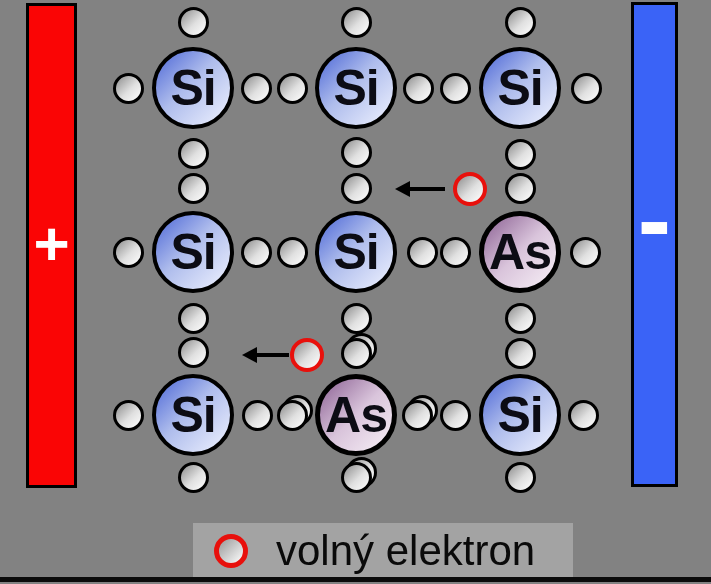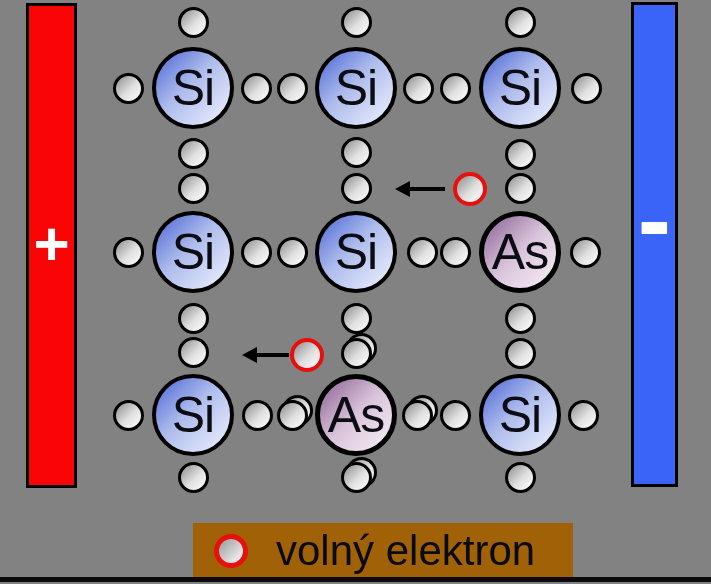--- a/index.html
+++ b/index.html
@@ -17,21 +17,21 @@
   .electrode.left  { left:26px;  top:3px; width:51px; height:485px; background:#FA0505; }
   .electrode.right { left:631px; top:2px; width:47px; height:485px; background:#3A63F7; }
   .plus-label  { font-size:62px; line-height:1; transform:translateY(-2px); }
   .minus-label { font-size:100px; line-height:1; transform:translateY(-26px); }
 
   .atom {
     position:absolute; box-sizing:border-box;
     width:82px; height:82px; border:4px solid #000; border-radius:50%;
     background:linear-gradient(135deg,#4A65D6 0%, #AEBCEC 45%, #F0F3FF 100%);
     display:flex; align-items:center; justify-content:center;
-    font-weight:normal; font-size:50px; color:#0C0C14; letter-spacing:-1px;
+    font-weight:bold; font-size:50px; color:#0C0C14; letter-spacing:-1px;
   }
   .atom.as {
     border-width:5px;
     background:linear-gradient(135deg,#8A5F92 0%, #D9C4DB 50%, #F8F1F7 100%);
   }
 
   .electron {
     position:absolute; box-sizing:border-box;
     width:31px; height:31px; border:3px solid #000; border-radius:50%;
     background:linear-gradient(135deg,#8C8C8C 0%, #E0E0E0 55%, #FFFFFF 100%);
@@ -43,21 +43,21 @@
   }
   .arrow-line { position:absolute; height:4px; background:#000; }
   .arrow-head {
     position:absolute; width:0; height:0;
     border-top:8px solid transparent; border-bottom:8px solid transparent;
     border-right:15px solid #000;
   }
 
   .legend {
     position:absolute; left:193px; top:523px; width:380px; height:55px;
-    background:#a16207; display:flex; align-items:center;
+    background:#a3a3a3; display:flex; align-items:center;
   }
   .legend-marker {
     box-sizing:border-box; width:34px; height:34px;
     border:5px solid #E8100C; border-radius:50%;
     background:linear-gradient(135deg,#979797 0%, #FFFFFF 100%);
     margin-left:21px; flex:0 0 auto;
   }
   .legend-text { margin-left:28px; font-size:42px; color:#0A0A0A; white-space:nowrap; }
 
   .bottom-line { position:absolute; left:0; top:577px; width:711px; height:5px; background:#0B0B0B; }

